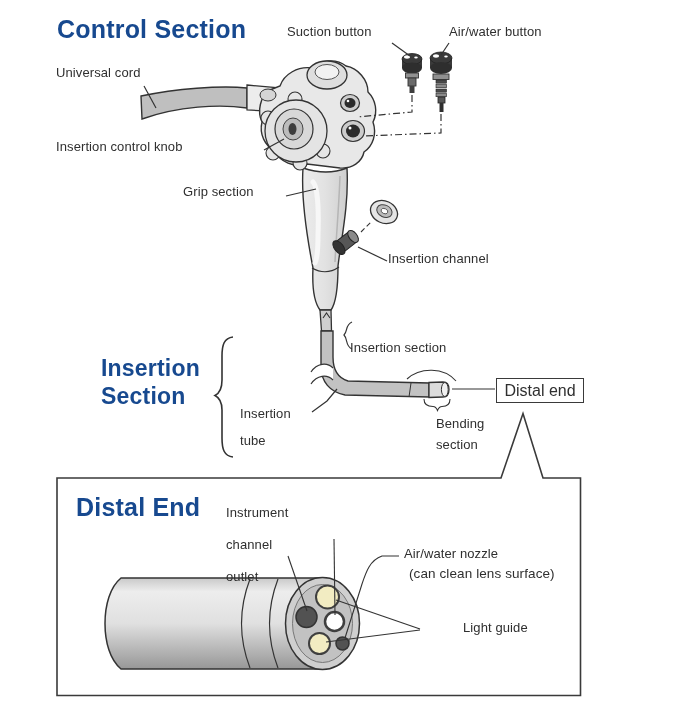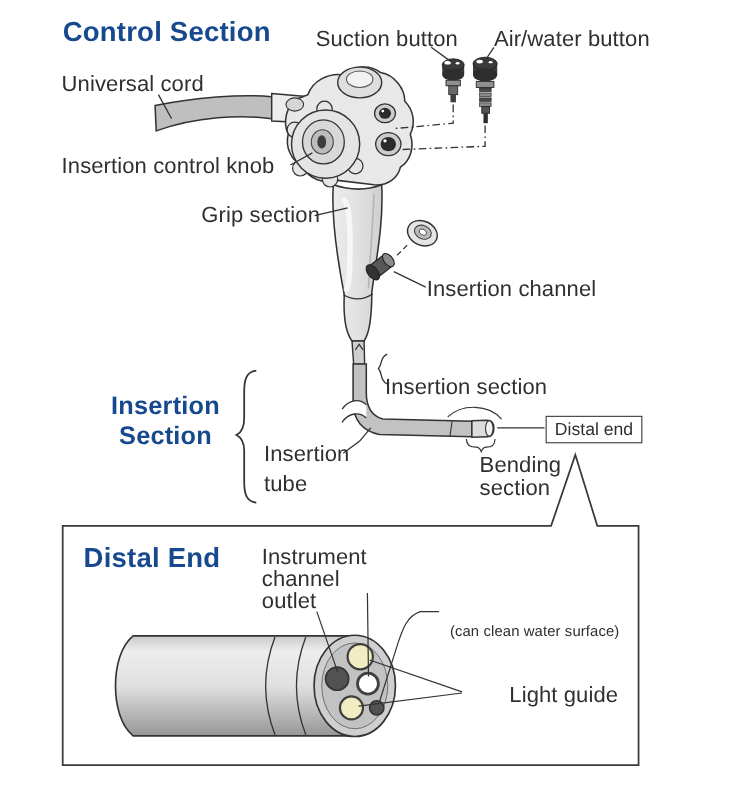--- a/index.html
+++ b/index.html
@@ -2,35 +2,35 @@
 <html><head>
 <meta charset="utf-8">
 <style>
   html,body{margin:0;padding:0;background:#fff;}
   .stage{
     position:relative;width:681px;height:728px;background:#fff;overflow:hidden;
     font-family:"Liberation Sans",sans-serif;
   }
   .stage svg{position:absolute;left:0;top:0;z-index:1;}
   .lbl{
-    position:absolute;z-index:2;font-size:20px;line-height:1.25;
+    position:absolute;z-index:2;font-size:13px;line-height:1.25;
     color:#2f2f2f;white-space:pre-line;letter-spacing:0.1px;
   }
   .heading{
     position:absolute;z-index:2;font-weight:bold;color:#17498f;
-    white-space:pre-line;letter-spacing:0.2px;text-align:center;
+    white-space:pre-line;letter-spacing:0.2px;
   }
   .h-big{font-size:25px;line-height:1.1;}
   .h-mid{font-size:23px;line-height:28px;}
   .boxed{
     position:absolute;z-index:3;border:1.5px solid #3a3a3a;background:#fff;
     display:flex;align-items:center;justify-content:center;font-size:16px;color:#2f2f2f;
   }
   .note{font-size:13.5px;}
-  .lh24{line-height:20px;margin-left:12px;}
+  .lh24{line-height:32px;}
   .lh27{line-height:27px;}
   .lh21{line-height:21px;}
 </style>
 </head>
 <body>
 
 <div class="stage">
 
   <svg width="681" height="728" viewBox="0 0 681 728">
     <defs>
@@ -219,18 +219,19 @@
   <div class="lbl lh21" style="left:436px;top:413px;">Bending
 section</div>
 
   <div class="boxed" style="left:496px;top:378px;width:86px;height:23px;">Distal end</div>
 
   <div class="lbl lh24" style="left:226px;top:497px;">Instrument
 channel
 outlet</div>
 
 
-
-  <div class="lbl note" style="left:409px;top:566px;">(can clean water surface)</div>
+  <div class="lbl" style="left:404px;top:546px;">Air/water nozzle</div>
+
+  <div class="lbl note" style="left:409px;top:566px;">(can clean lens surface)</div>
 
   <div class="lbl" style="left:426px;top:620px;margin-left:37px;">Light guide</div>
 
 </div>
 
 </body></html>

